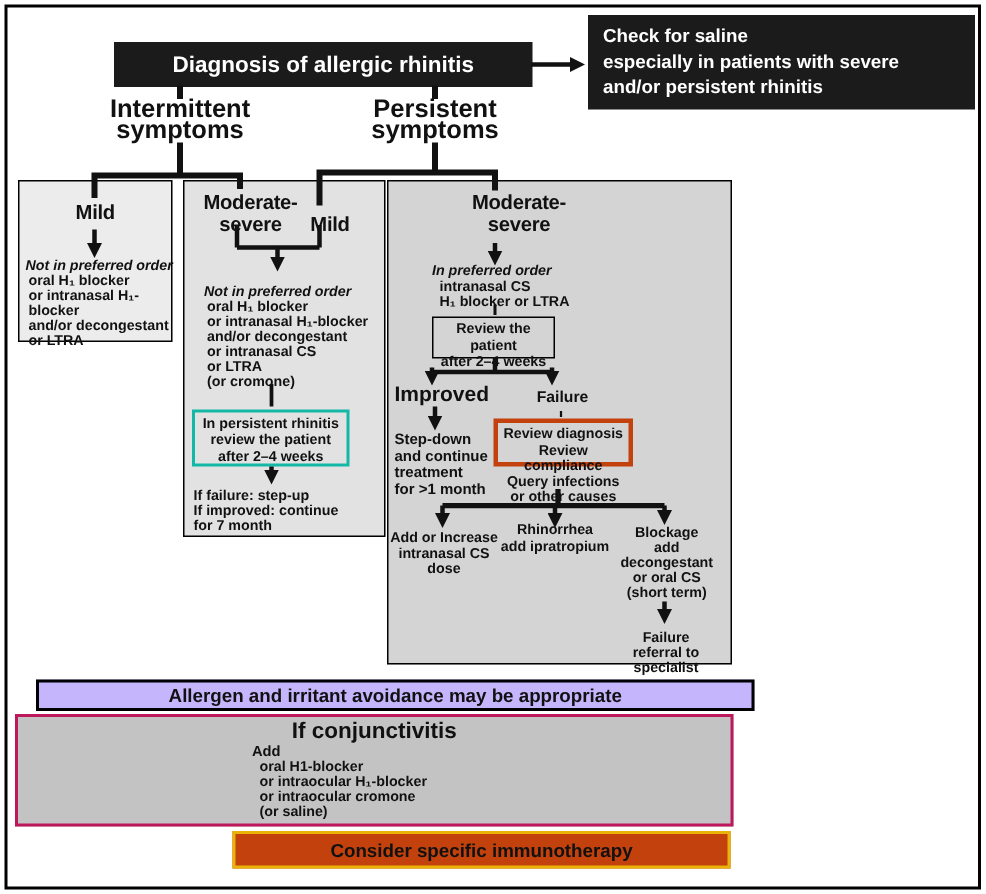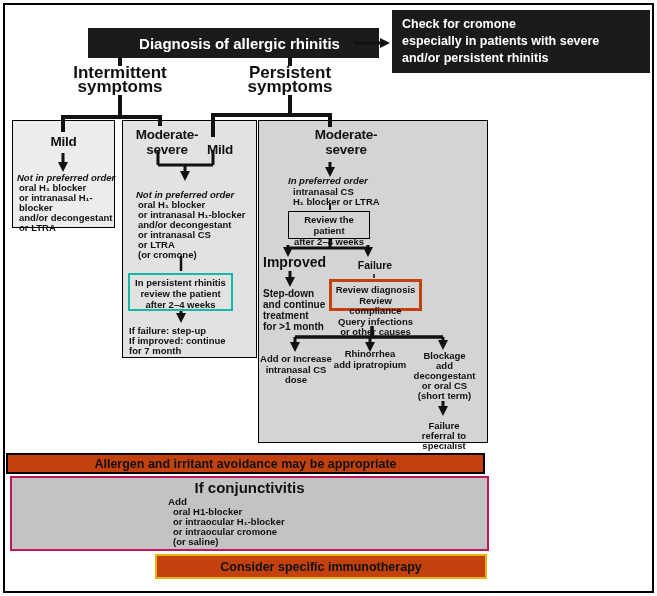--- a/index.html
+++ b/index.html
@@ -1,21 +1,21 @@
 <!DOCTYPE html>
 <html><head>
 <meta charset="utf-8">
 <style>
   html,body{margin:0;padding:0;background:#fff;}
   .stage{position:relative;width:657px;height:596px;background:#fff;
          font-family:"Liberation Sans",sans-serif;color:#111;overflow:hidden;}
   .abs{position:absolute;}
   .frame{left:3px;top:3px;width:647px;height:586px;border:2px solid #000;}
   .blackbox{background:#1b1b1b;color:#fff;font-weight:bold;}
-  .titlebox{left:88px;top:28px;width:279px;height:30px;display:flex;align-items:center;justify-content:center;font-size:15px;padding-left:12px;}
+  .titlebox{left:76px;top:28px;width:279px;height:30px;display:flex;align-items:center;justify-content:center;font-size:15px;}
   .asthmabox{left:392px;top:10px;width:258px;height:63px;display:flex;align-items:center;
              font-size:12.5px;line-height:17px;white-space:pre-line;padding-left:10px;box-sizing:border-box;}
   .branchlabel{width:100px;text-align:center;font-size:17px;font-weight:bold;line-height:14px;white-space:pre-line;}
   .gbox{border:1px solid #000;box-sizing:border-box;}
   .bighead{font-size:13.5px;font-weight:bold;text-align:center;line-height:15px;white-space:pre-line;letter-spacing:-0.2px;}
   .small{font-size:9.5px;font-weight:bold;line-height:10px;white-space:pre-line;}
   .note{font-size:9.5px;font-weight:bold;font-style:italic;line-height:10px;white-space:nowrap;}
   .lh105{line-height:10.5px;} .lh11{line-height:11px;}
   .ctr{text-align:center;}
   .innerbox{background:inherit;box-sizing:border-box;}
@@ -24,21 +24,21 @@
 </style>
 </head>
 <body>
 
 <div class="stage">
   <div class="abs frame"></div>
 
   <div class="abs blackbox titlebox">
       <span>Diagnosis of allergic rhinitis</span>
     </div>
-  <div class="abs blackbox asthmabox"><span>Check for cromone
+  <div class="abs blackbox asthmabox"><span>Check for saline
 especially in patients with severe
 and/or persistent rhinitis</span></div>
 
   <div class="abs branchlabel" style="left:70px;top:66px;">Intermittent
 symptoms</div>
   <div class="abs branchlabel" style="left:240px;top:66px;">Persistent
 symptoms</div>
 
   <div class="abs gbox" style="left:12px;top:120px;width:103px;height:108px;background:#ececec;">
     <div class="abs bighead" style="left:0;top:13px;width:100%;">Mild</div>
@@ -97,21 +97,21 @@
 add ipratropium</div>
     <div class="abs small ctr" style="left:149px;top:230px;width:73px;">Blockage
 add
 decongestant
 or oral CS
 (short term)</div>
     <div class="abs small ctr" style="left:140px;top:300px;width:90px;">Failure
 referral to specialist</div>
   </div>
 
-  <div class="abs bar" style="left:6px;top:453px;width:475px;height:17px;border:2px solid #000;background:#c2410c;">
+  <div class="abs bar" style="left:24px;top:453px;width:475px;height:17px;border:2px solid #000;background:#c4b5fd;">
       <span>Allergen and irritant avoidance may be appropriate</span>
     </div>
 
   <div class="abs gbox" style="left:10px;top:476px;width:479px;height:75px;border:2px solid #be185d;background:#c3c3c3;">
     <div class="abs ctr" style="left:0;top:1px;width:100%;font-size:15px;font-weight:bold;">If conjunctivitis</div>
     <div class="abs small" style="left:156px;top:19px;font-size:9.8px;">Add</div>
     <div class="abs" style="left:161px;top:29px;">
       <div class="small">oral H1-blocker</div>
       <div class="small">or intraocular H₁-blocker</div>
       <div class="small">or intraocular cromone</div>

